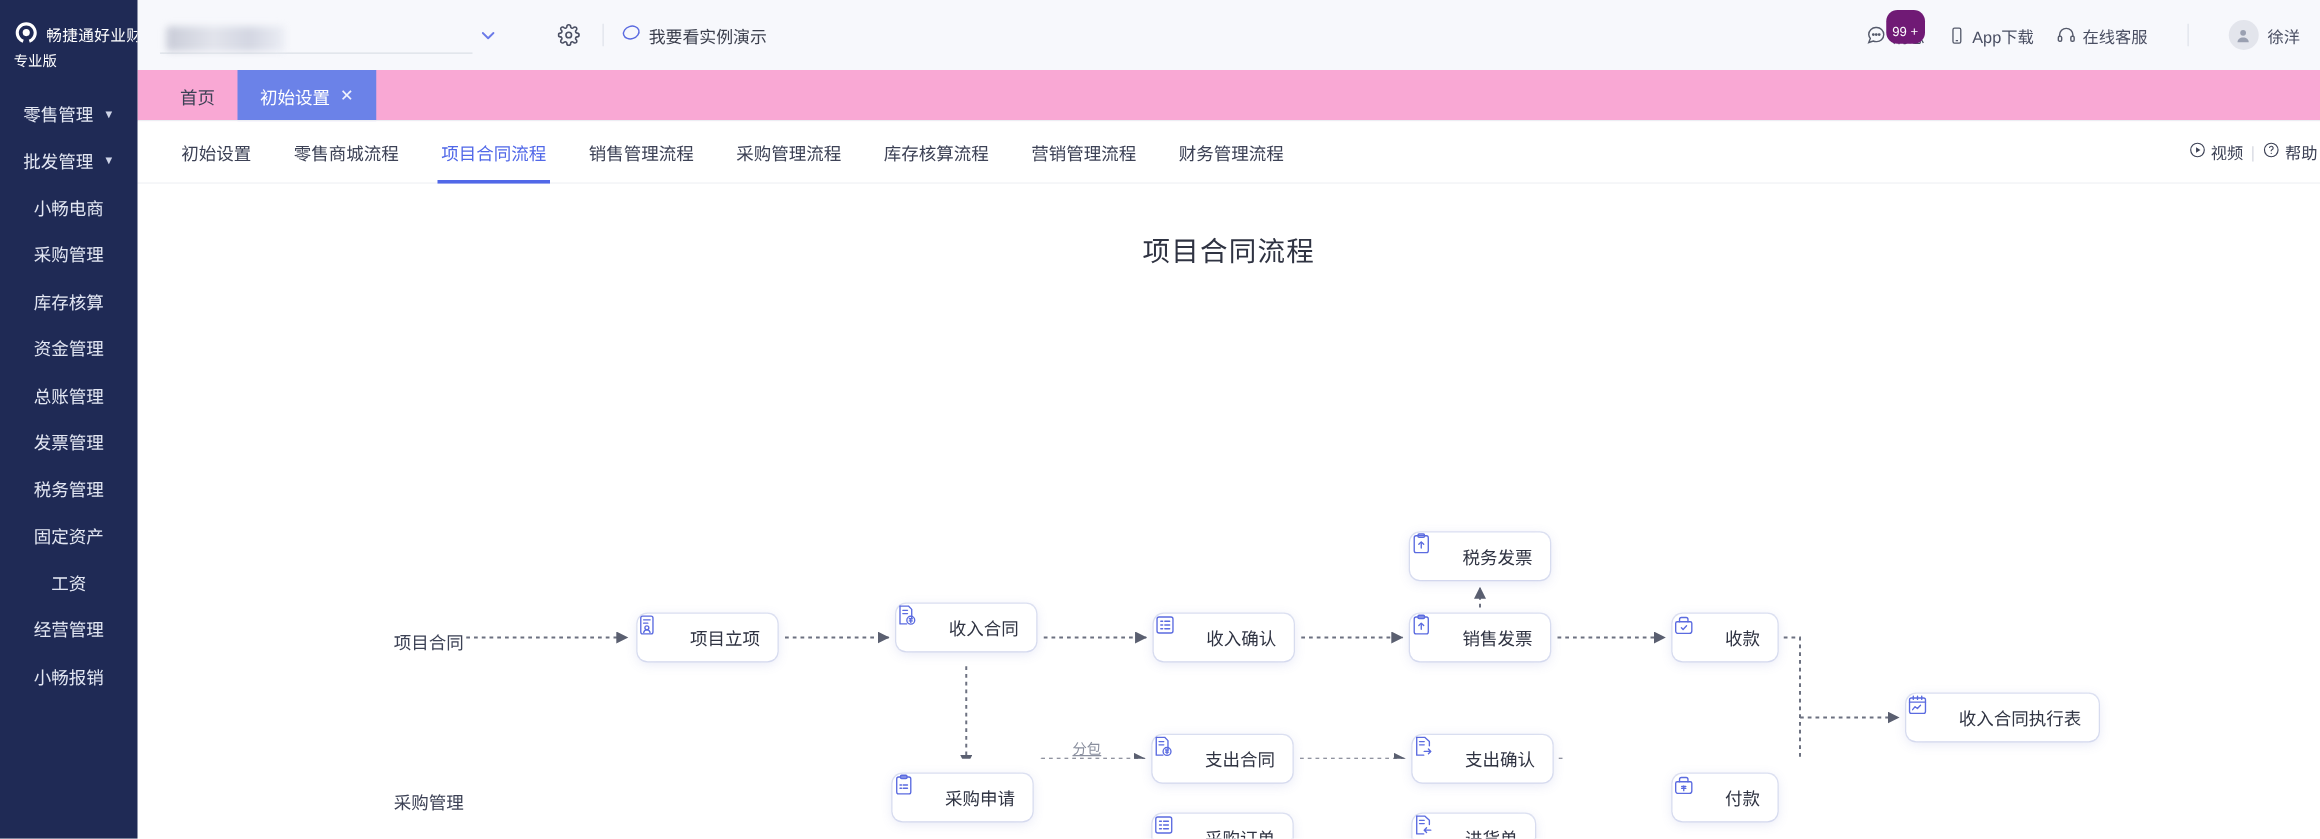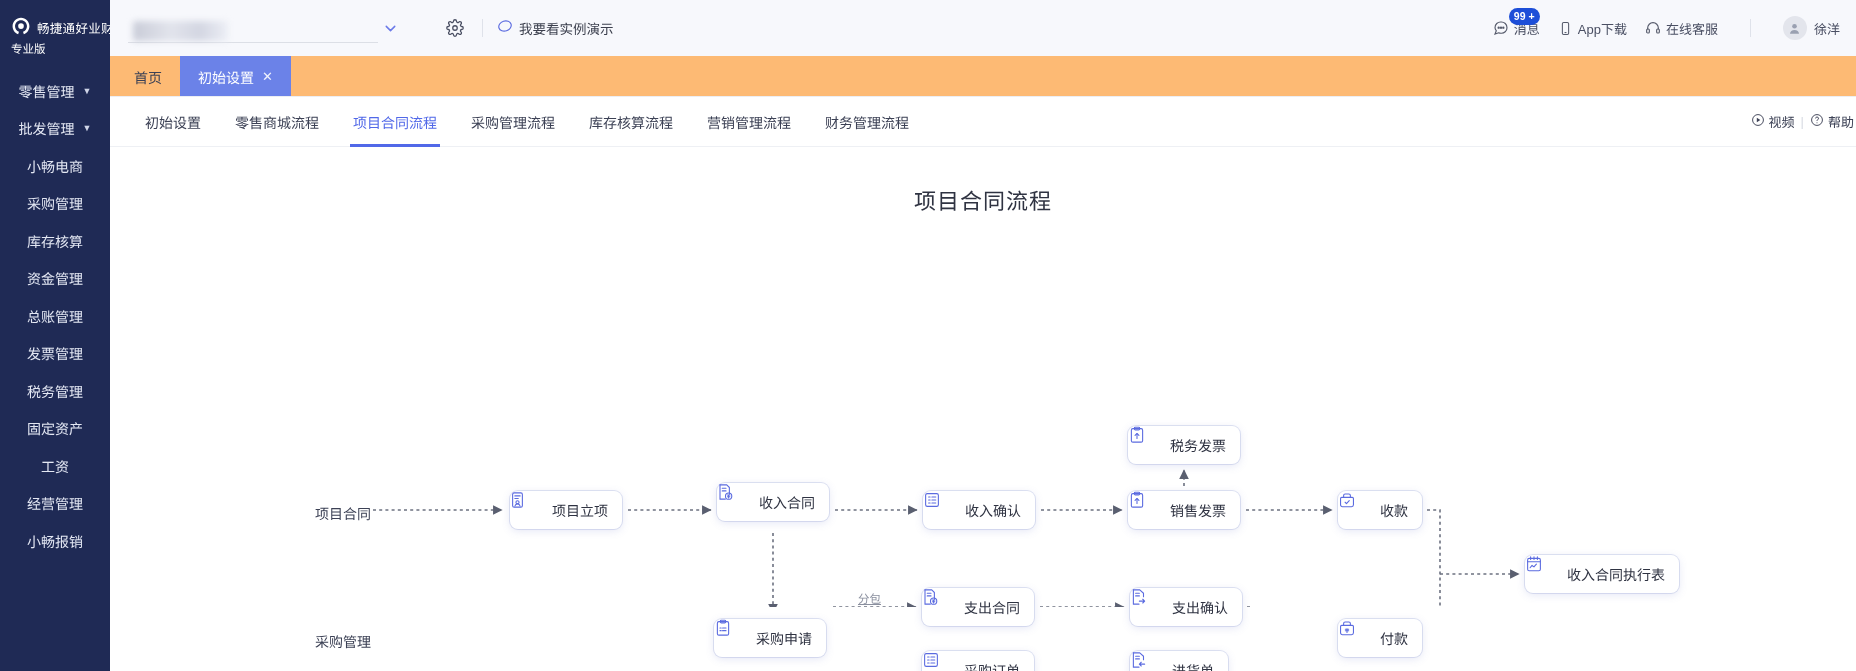--- a/index.html
+++ b/index.html
@@ -72,34 +72,34 @@
   }
   .vdiv { width:1px; height:18px; background:#dfe2ea; margin: 0 14px; }
   .demo-link { display:flex; align-items:flex-start; gap:6px; font-size:13.5px; color:#3b3f4d; cursor:pointer; }
   .demo-link .ico { color:#5b6be0; display:flex; }
 
   .top-right { margin-left:auto; display:flex; align-items:center; gap: 18px; padding-right: 4px; }
   .tr-item { display:flex; align-items:center; gap:5px; font-size:13px; color:#4a4f63; cursor:pointer; position:relative; }
   .tr-item .ico { color:#555a6b; display:flex; align-items:center; }
   .badge {
     position:absolute; top:-11px; left: 16px;
-    background:#1d4ed8; color:#fff; font-size:10.5px; line-height:1;
-    padding: 3px 5px 4px; border-radius: 9px; font-weight:700; white-space:nowrap;
+    background:#701a75; color:#fff; font-size:10.5px; line-height:1;
+    padding: 13px 5px 4px; border-radius: 9px; font-weight:400; white-space:nowrap;
   }
   .avatar-wrap { display:flex; align-items:center; gap:7px; cursor:pointer; }
   .avatar {
     width:24px; height:24px; border-radius:50%; background:#e3e5ec;
     display:flex; align-items:center; justify-content:center; color:#9aa0b1;
   }
   .uname { font-size:13px; color:#4a4f63; white-space:nowrap; }
 
   
   .tabstrip {
-    height: 41px; flex: 0 0 41px; background: #fdba74;
-    display:flex; align-items:stretch; padding-left: 6px; position: relative;
+    height: 41px; flex: 0 0 41px; background: #f9a8d4;
+    display:flex; align-items:stretch; padding-left: 16px; position: relative;
   }
   .tabstrip::after {
     content:""; position:absolute; left:0; right:0; bottom:0; height:1px; background:#eceef3;
   }
   .tab {
     display:flex; align-items:center; gap:8px; padding: 0 18px;
     font-size:14px; color:#3c4155; cursor:pointer; position:relative; white-space:nowrap;
   }
   .tab.active { background:#6b82e8; color:#fff; }
   .tab .x { font-size: 13px; opacity:.9; }
@@ -293,20 +293,21 @@
           <span>初始设置</span>
           <span class="x">✕</span>
         </div>
       </div>
 
     <div class="subtabs">
       <div id="subtabs-list" style="display:flex;align-items:center;">
           <div class="stab">初始设置</div>
           <div class="stab">零售商城流程</div>
           <div class="stab active">项目合同流程</div>
+          <div class="stab">销售管理流程</div>
           <div class="stab">采购管理流程</div>
           <div class="stab">库存核算流程</div>
           <div class="stab">营销管理流程</div>
           <div class="stab">财务管理流程</div>
         </div>
       <div class="subtabs-right">
         <span class="srlink">
           <span>
             <svg viewBox="0 0 24 24" width="14" height="14" fill="none" stroke="currentColor" stroke-width="1.6">
                 <circle cx="12" cy="12" r="9.3"></circle>

